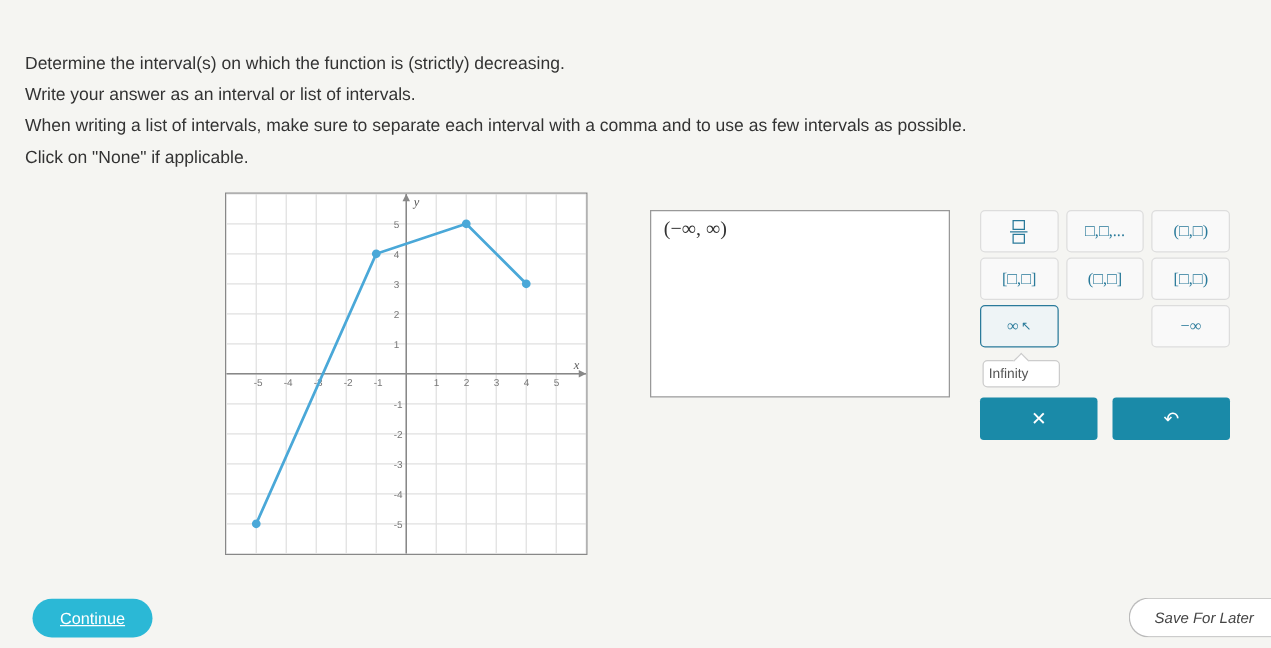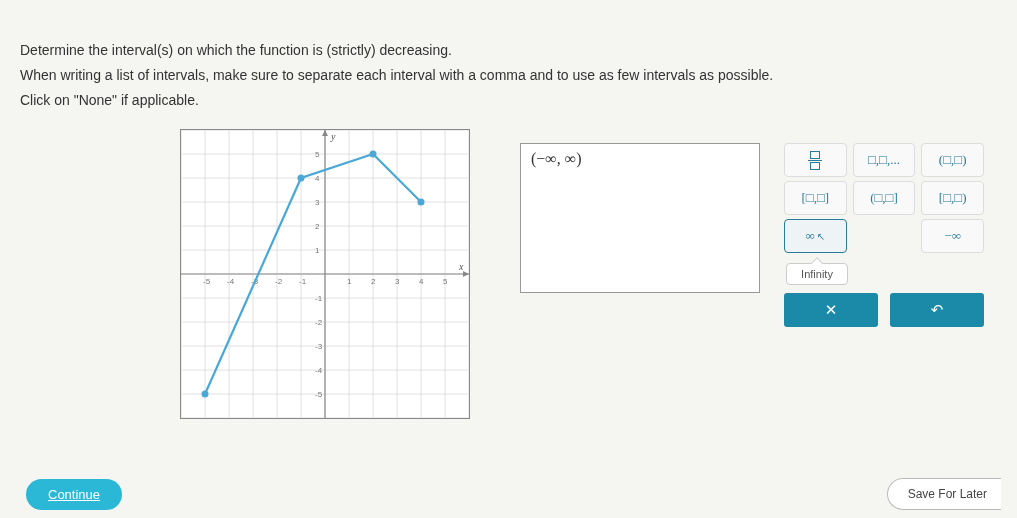--- a/index.html
+++ b/index.html
@@ -90,21 +90,20 @@
     }
     .tooltip {
       position: relative;
       margin-top: 6px;
       width: 62px;
       padding: 4px;
       background: #fff;
       border: 1px solid #ccc;
       border-radius: 4px;
       font-size: 11px;
-      text-align: center;
       color: #555;
       margin-left: 2px;
     }
     .tooltip::before {
       content: '';
       position: absolute;
       top: -5px;
       left: 50%;
       transform: translateX(-50%) rotate(45deg);
       width: 8px;
@@ -140,29 +139,30 @@
       border: none;
       border-radius: 18px;
       padding: 8px 22px;
       font-size: 13px;
       cursor: pointer;
       text-decoration: underline;
     }
     .save-later {
       position: absolute;
       bottom: 8px;
-      right: 16px;
+      right: 0;
       background: #fff;
       border: 1px solid #bbb;
       border-right: none;
       border-radius: 18px 0 0 18px;
       padding: 8px 14px 8px 20px;
       font-size: 12px;
       color: #444;
       cursor: pointer;
+      font-style: italic;
     }
     
     .frac {
       display: flex;
       flex-direction: column;
       align-items: center;
       line-height: 1;
       font-size: 10px;
     }
     .frac .n, .frac .d {
@@ -181,20 +181,21 @@
     svg .func { stroke: #4aa8d8; stroke-width: 2.2; fill: none; }
     svg .pt { fill: #4aa8d8; }
     svg .tick-label { font-size: 8px; fill: #777; font-family: Arial; }
     svg .axis-label { font-size: 10px; fill: #555; font-family: 'Times New Roman', serif; font-style: italic; }
   </style>
 </head>
 <body>
 
 <div class="question-block">
   <p class="question-text">Determine the interval(s) on which the function is (strictly) decreasing.</p>
+  <p class="question-text">Write your answer as an interval or list of intervals.</p>
   <p class="question-text">When writing a list of intervals, make sure to separate each interval with a comma and to use as few intervals as possible.</p>
   <p class="question-text">Click on "None" if applicable.</p>
 </div>
 
 <div class="workspace">
   <div class="graph-box">
     <svg id="graph-svg" width="288" height="288" viewBox="0 0 288 288">
         <line x1="0" y1="0" x2="0" y2="288" class="gridline"></line>
         <line x1="24" y1="0" x2="24" y2="288" class="gridline"></line>
         <line x1="48" y1="0" x2="48" y2="288" class="gridline"></line>

